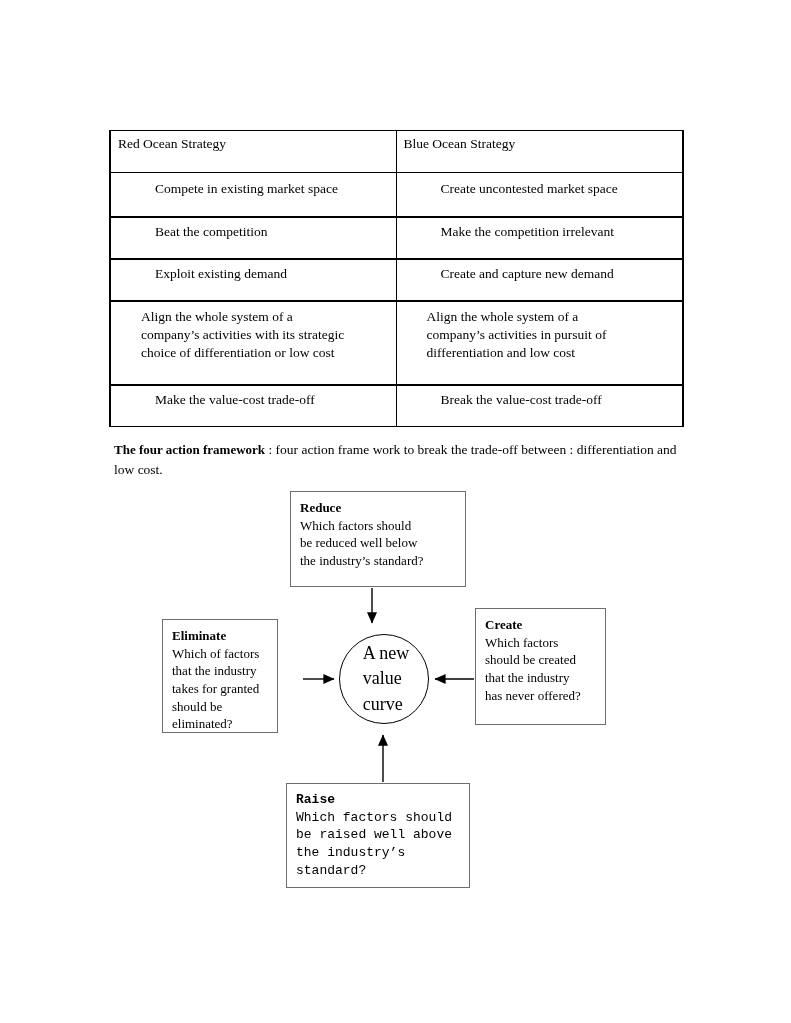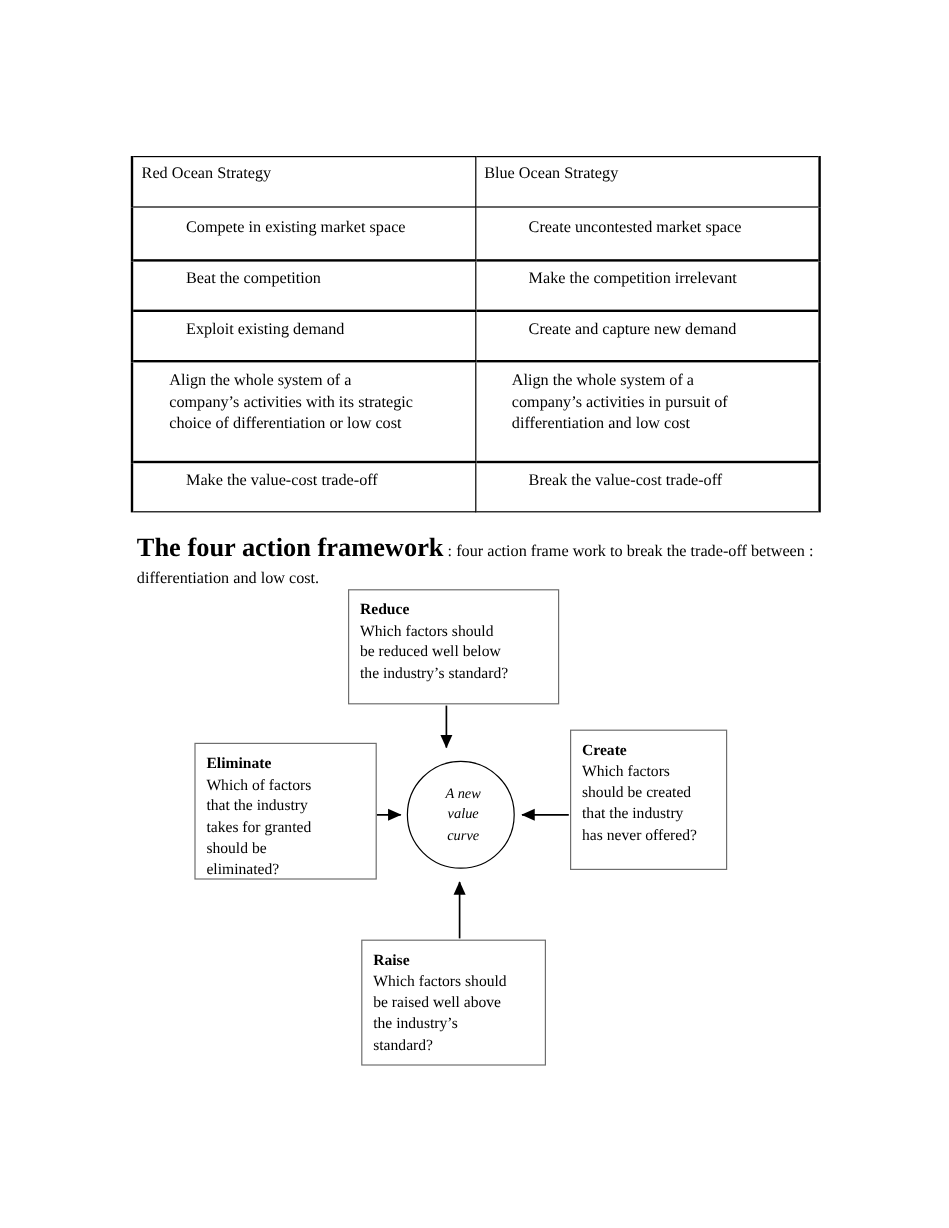--- a/index.html
+++ b/index.html
@@ -87,21 +87,21 @@
   
   .framework-block {
     position: absolute;
     left: 114px;
     top: 440px;
     width: 580px;
     font-size: 13.5px;
     line-height: 1.44;
   }
   .framework-block .fw-title {
-    font-size: 22px;
+    font-size: 13px;
     font-weight: bold;
   }
   .framework-block .fw-desc {
     font-size: 13.5px;
   }
 
   
   .diagram {
     position: absolute;
     left: 0;
@@ -126,45 +126,44 @@
     font-weight: bold;
     display: block;
     font-size: 13px;
   }
   .node-box .node-body {
     display: block;
     white-space: pre-line;
   }
 
   #box-reduce   { left: 290px; top: 491px;  width: 176px; height: 96px; }
-  #box-eliminate{ left: 162px; top: 619px;  width: 152px; height: 114px; }
+  #box-eliminate{ left: 162px; top: 619px;  width: 116px; height: 114px; }
   #box-create   { left: 475px; top: 608px;  width: 131px; height: 117px; }
-  #box-raise    { left: 301px; top: 783px;  width: 154px; height: 105px; }
+  #box-raise    { left: 286px; top: 783px;  width: 184px; height: 105px; font-family: Liberation Mono, monospace; }
 
   .center-circle {
     position: absolute;
     left: 339px;
     top: 634px;
     width: 90px;
     height: 90px;
     border: 1px solid #000000;
     border-radius: 50%;
     background: #ffffff;
     box-sizing: border-box;
     display: flex;
     align-items: center;
     justify-content: center;
   }
   .center-circle .circle-text {
-    font-size: 12px;
+    font-size: 18px;
     line-height: 1.42;
-    text-align: center;
+    text-align: left;
     white-space: pre-line;
     padding-left: 4px;
-    font-style: italic;
   }
 
   .arrow-svg {
     position: absolute;
     left: 0;
     top: 0;
     width: 791px;
     height: 1023px;
     overflow: visible;
   }

